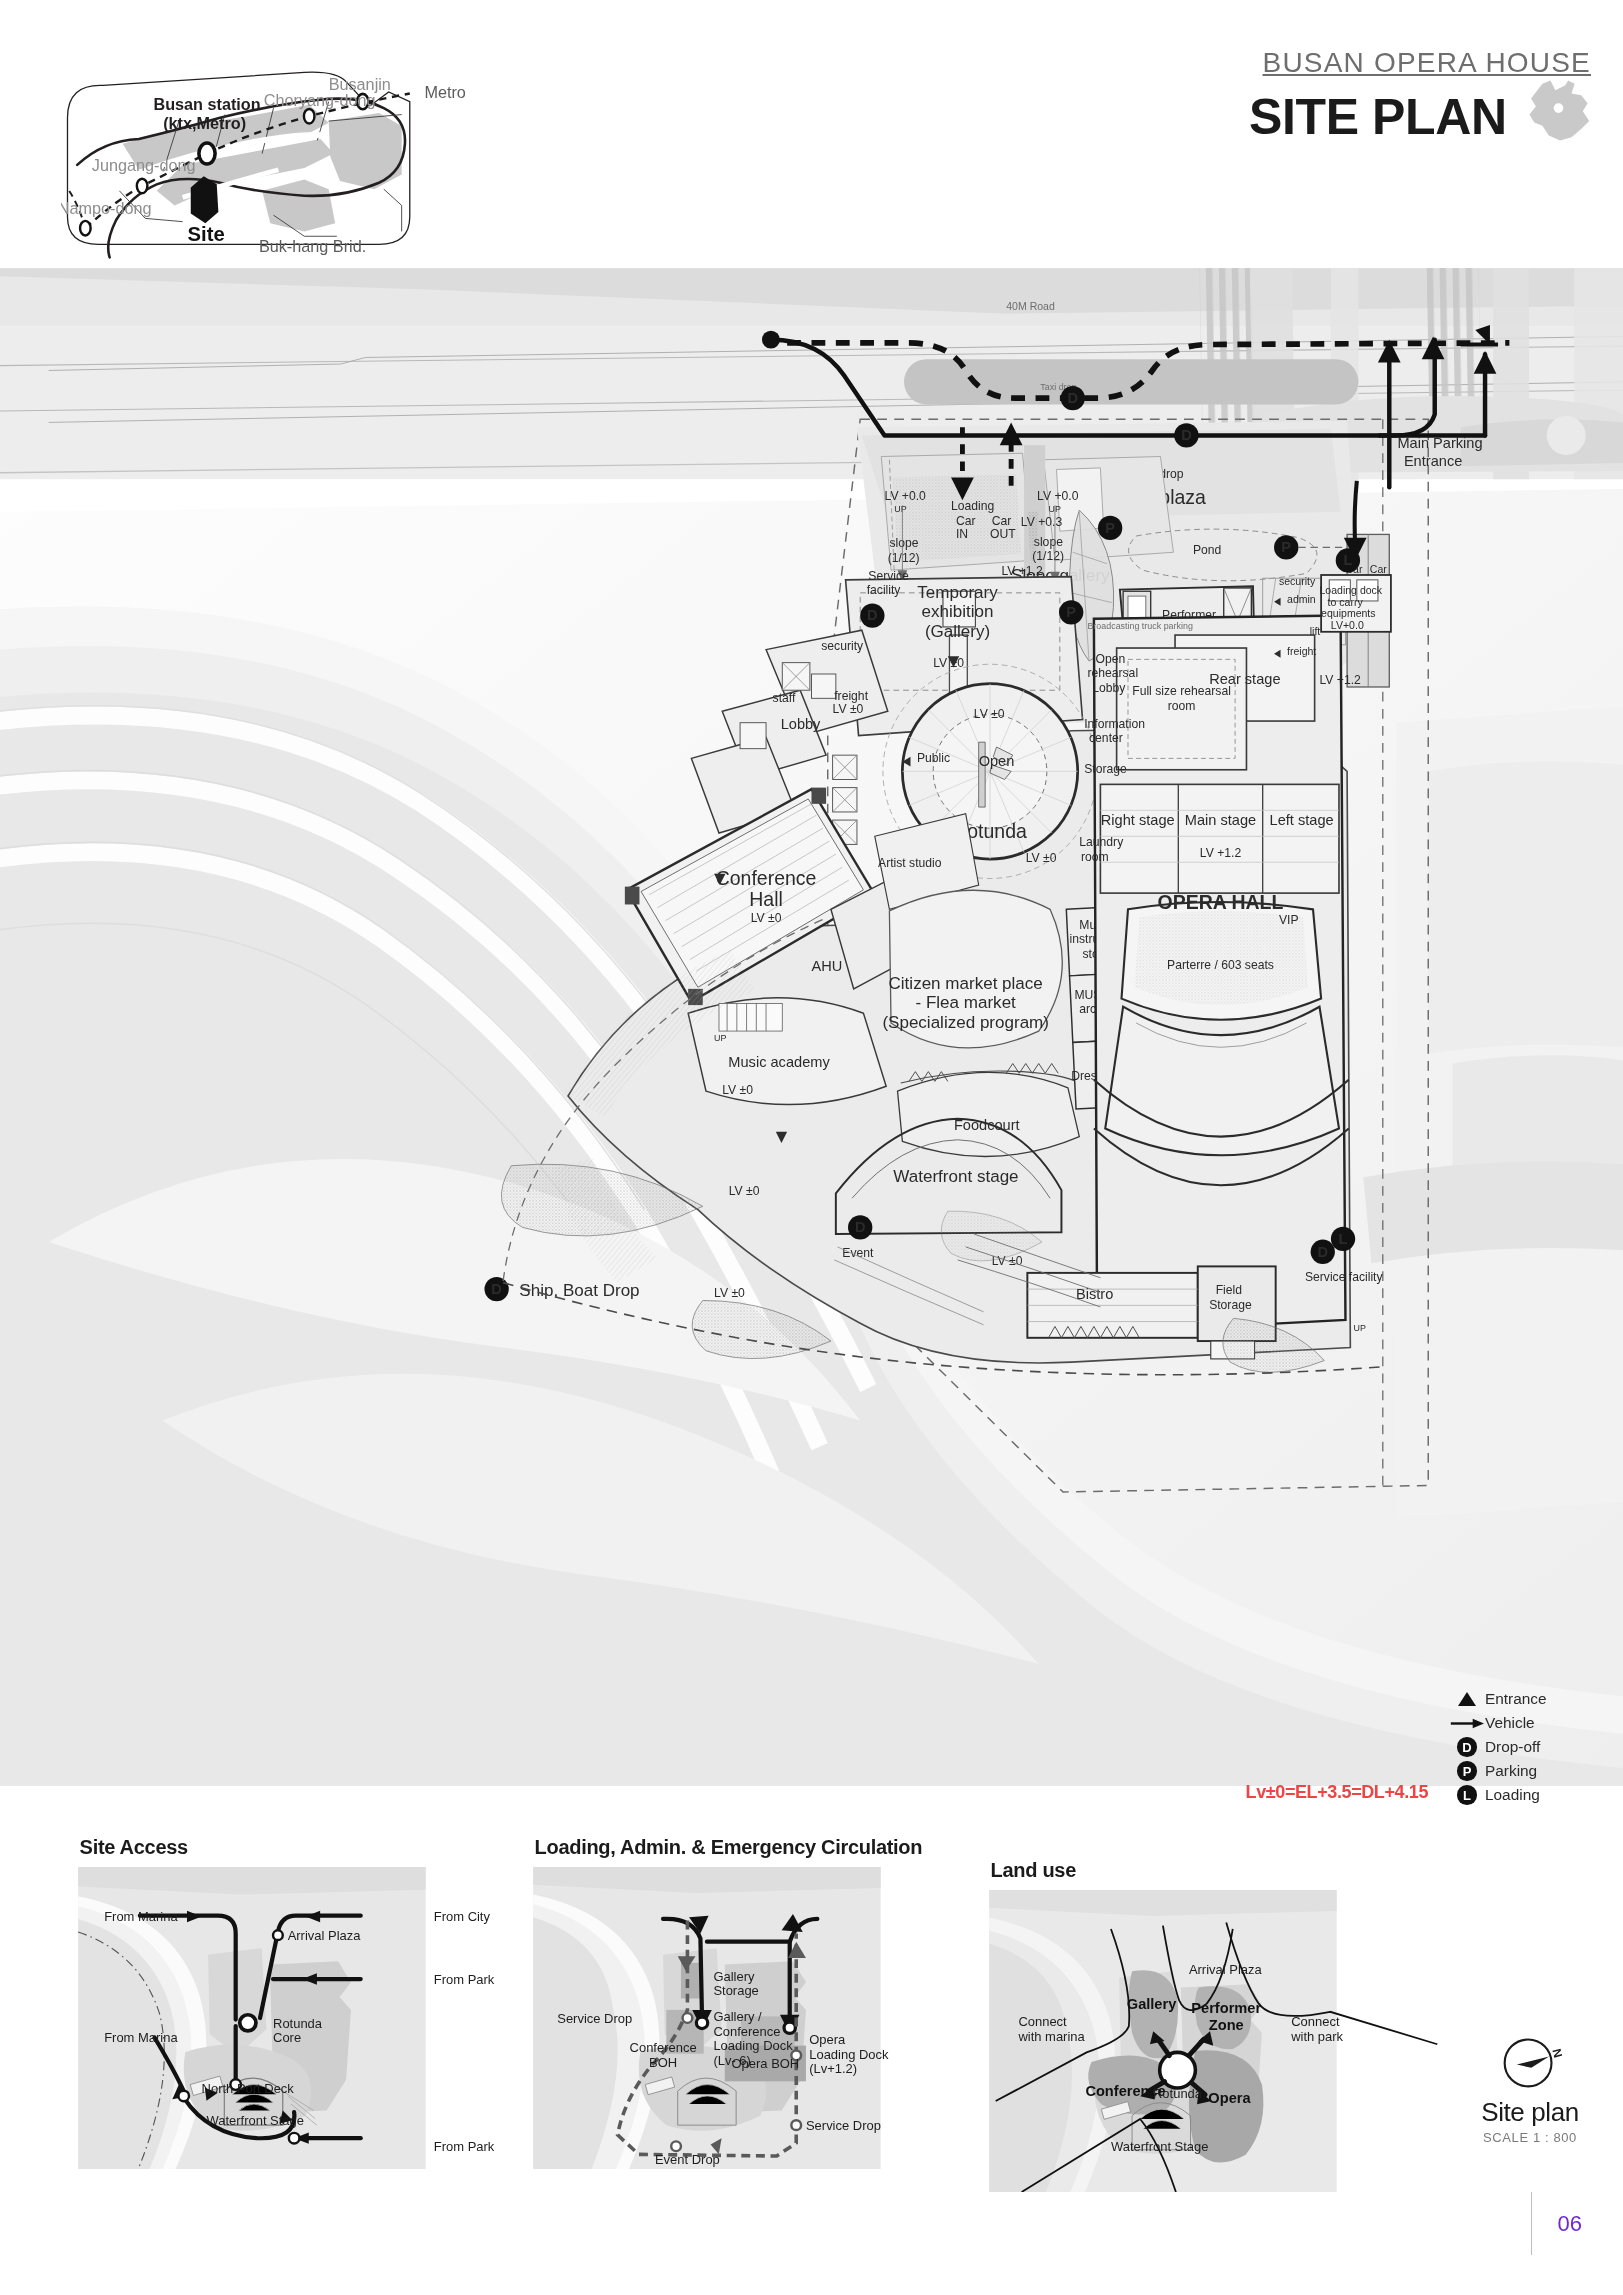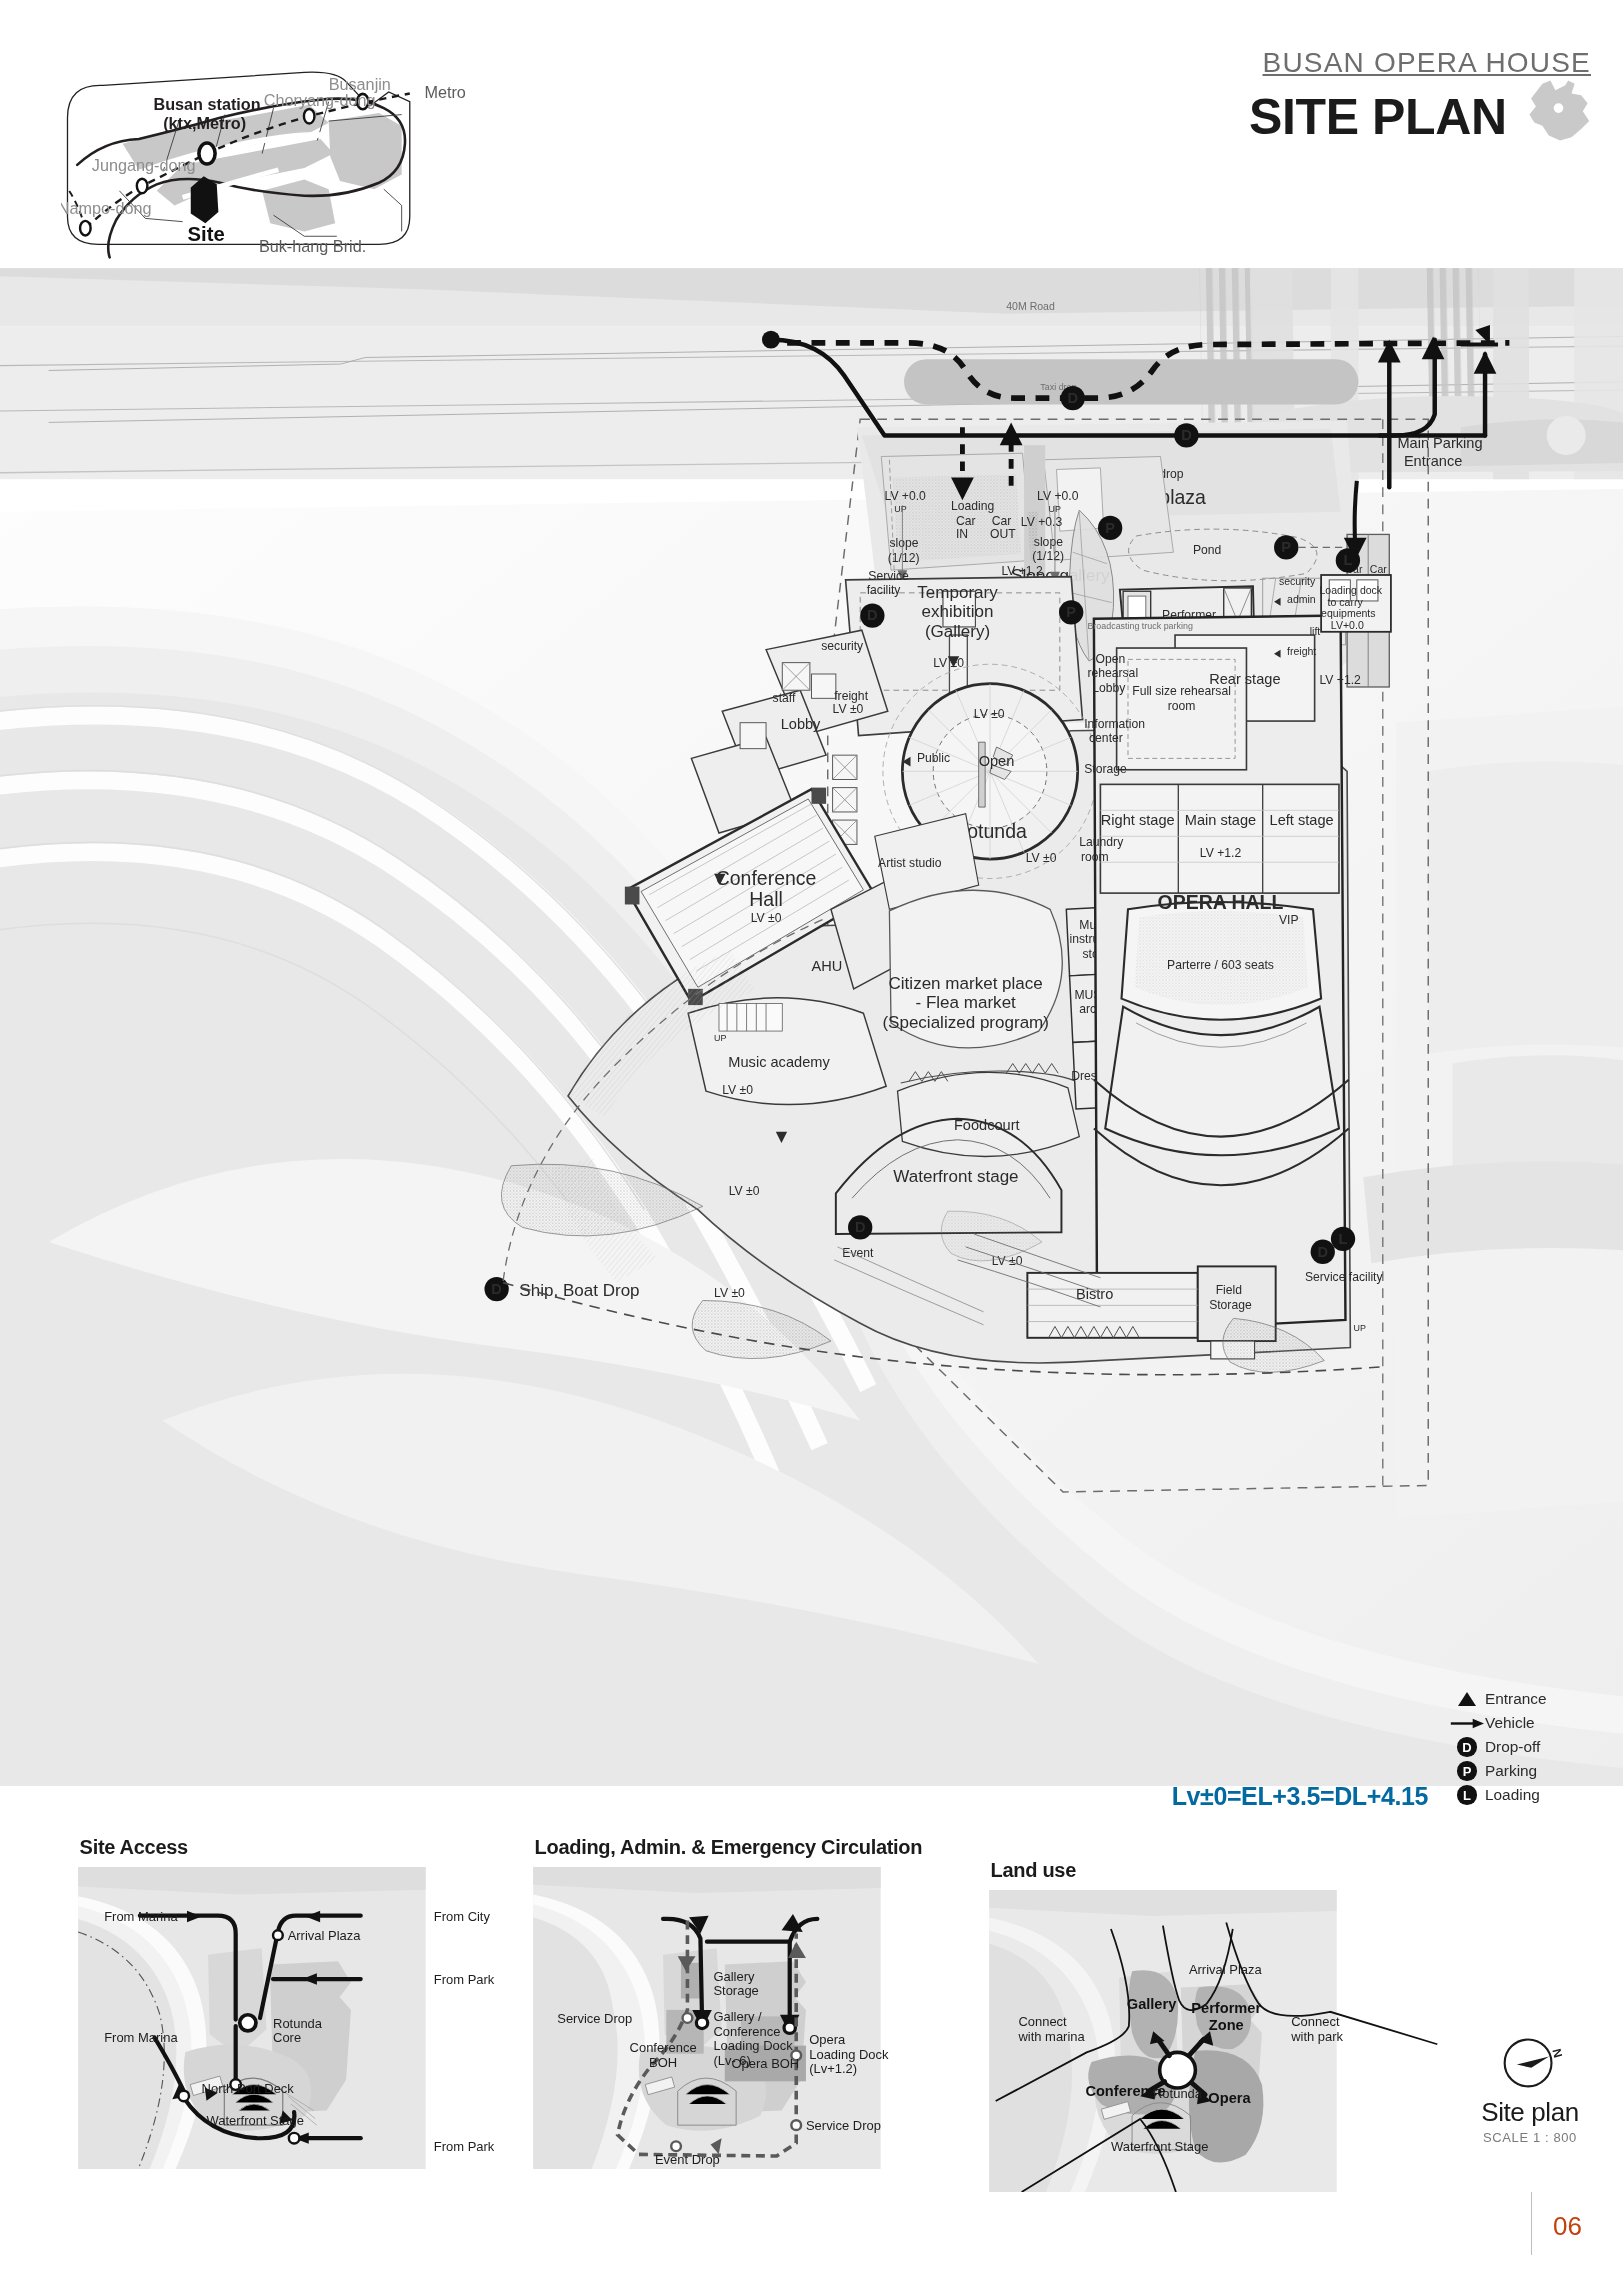--- a/index.html
+++ b/index.html
@@ -57,21 +57,21 @@
   .legend-row { display:flex; align-items:center; height:24px; }
   .legend-sym { width:36px; display:flex; align-items:center; justify-content:center; }
   .legend-txt { font-size:15.4px; color:#2b2b2b; }
   .badge {
     width:19.5px; height:19.5px; border-radius:50%; background:#111; color:#fff;
     font-size:13px; font-weight:bold; display:flex; align-items:center;
     justify-content:center; font-family:"Liberation Sans",sans-serif; line-height:1;
   }
   .tri { width:0;height:0;border-left:9px solid transparent;border-right:9px solid transparent;border-bottom:14px solid #111; }
   #level-note {
-    right:195px; top:1782px; font-size:25px; font-weight:bold; color:#0369a1;
+    right:195px; top:1782px; font-size:18px; font-weight:bold; color:#ef4444;
     letter-spacing:-0.4px; white-space:nowrap;
   }
 
   
   .panel { position:absolute; top:1836px; width:455px; }
   #panel-access { left:78px; }
   #panel-loading { left:533px; }
   #panel-landuse { left:989px;margin-top:23px; }
   .panel-title {
     font-size:20px; font-weight:bold; color:#1b1b1b; margin:0 0 8px 1.6px;
@@ -81,21 +81,21 @@
   .panel-body svg { display:block; }
   .dlbl { font-family:"Liberation Sans",sans-serif; fill:#1d1d1d; font-size:16px; }
   .dlbl-b { font-family:"Liberation Sans",sans-serif; fill:#111; font-size:18px; font-weight:bold; }
 
   
   #scale-block { left:1445px; top:2029px; width:170px; text-align:center; }
   #compass { margin:0 auto 6.5px auto; display:block; }
   #scale-title { font-size:26px; color:#1b1b1b; letter-spacing:-0.4px; line-height:1.05; }
   #scale-sub { font-size:13px; color:#7b7b7b; letter-spacing:0.6px; margin-top:4px; }
 
-  #page-num { right:41px; top:2211px; font-size:26px; color:#c2410c; }
+  #page-num { right:41px; top:2211px; font-size:22px; color:#6d28d9; }
   #page-rule { right:91px; top:2192px; width:0.8px; height:63px; background:#bdbdbd; }
 </style>
 </head>
 <body>
 
 <div id="title-block" class="abs nosel">
   <div id="title-sub">BUSAN OPERA HOUSE</div>
   <div id="title-row">
     <div id="title-main">SITE PLAN</div>
     <svg id="title-logo" viewBox="0 0 90 78">

